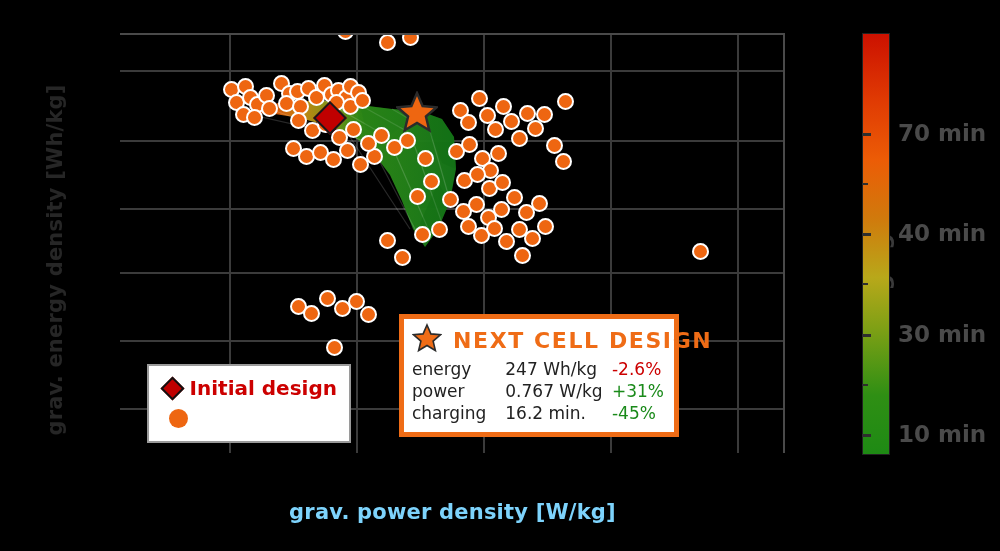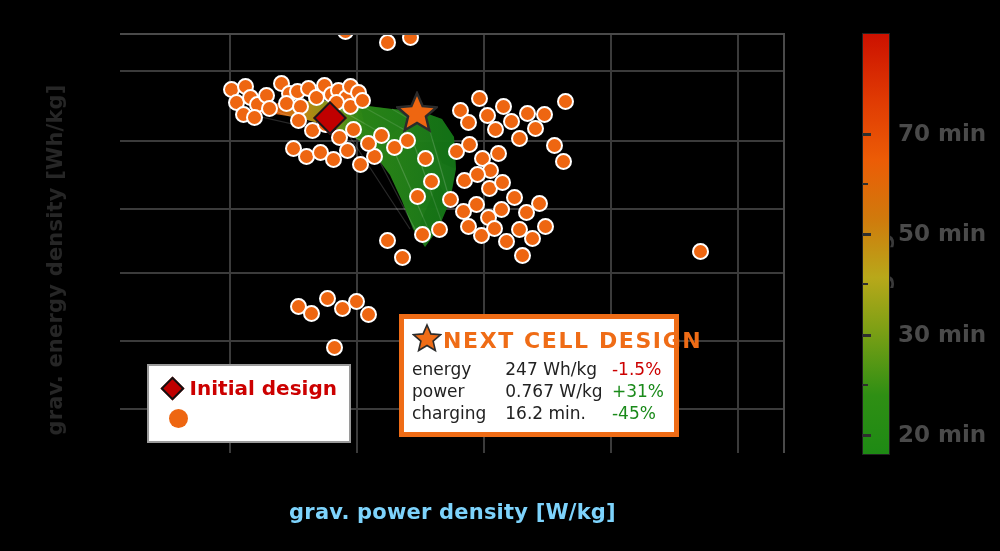--- a/index.html
+++ b/index.html
@@ -65,21 +65,21 @@
 
   
   #infobox{
     position:absolute; left:399px; top:314px; width:280px;
     background:#fff; border:5px solid #ef6c16; box-sizing:border-box;
     padding:4px 10px 8px 8px;
   }
   #info-title{display:flex;align-items:center;margin-bottom:1px;}
   .info-title-txt{
     color:#ef6c16;font-size:22px;font-weight:bold;letter-spacing:1.6px;
-    white-space:nowrap;margin-left:1px;
+    white-space:nowrap;margin-left:11px;
   }
   table.info{border-collapse:collapse;width:100%;}
   table.info td{
     font-size:17px;color:#222;padding:1px 0;white-space:nowrap;
     font-weight:normal;
   }
   td.c-key{width:96px;}
   td.c-val{width:108px;}
   td.c-delta{text-align:left;font-weight:normal;}
 
@@ -291,21 +291,21 @@
           <polygon points="12,1.6 15.1,8.7 22.7,9.4 16.9,14.5 18.7,22 12,18 5.3,22 7.1,14.5 1.3,9.4 8.9,8.7" fill="#ef6c16" stroke="#2b2b2b" stroke-width="1.3"></polygon>
         </svg>
       </span>
       <span class="info-title-txt">NEXT CELL DESIGN</span>
     </div>
     <table class="info">
       <tbody id="info-rows">
           <tr>
             <td class="c-key">energy</td>
             <td class="c-val">247 Wh/kg</td>
-            <td class="c-delta" style="color: rgb(204, 0, 0);">-1.5%</td>
+            <td class="c-delta" style="color: rgb(204, 0, 0);">-2.6%</td>
           </tr>
           <tr>
             <td class="c-key">power</td>
             <td class="c-val">0.767 W/kg</td>
             <td class="c-delta" style="color: rgb(26, 138, 26);">+31%</td>
           </tr>
           <tr>
             <td class="c-key">charging</td>
             <td class="c-val">16.2 min.</td>
             <td class="c-delta" style="color: rgb(26, 138, 26);">-45%</td>
@@ -315,23 +315,23 @@
   </div>
 
   <div id="cbar-title">charging time</div>
   <div id="cbar-wrap">
     <div id="cbar" style="background: linear-gradient(to top, rgb(30, 138, 20) 0%, rgb(47, 143, 20) 14%, rgb(127, 160, 21) 30%, rgb(184, 168, 26) 42%, rgb(208, 122, 12) 56%, rgb(236, 92, 6) 70%, rgb(224, 59, 3) 84%, rgb(204, 17, 0) 100%);"></div>
   </div>
   <div id="cbar-ticks">
       <div style="position: absolute; left: 862px; top: 133px; width: 9px; height: 3px; background: rgb(46, 46, 46);"></div>
       <div style="position: absolute; left: 898px; top: 133px; transform: translateY(-50%); color: rgb(74, 74, 74); font-size: 23px; font-weight: bold; white-space: nowrap;">70 min</div>
       <div style="position: absolute; left: 862px; top: 233px; width: 9px; height: 3px; background: rgb(46, 46, 46);"></div>
-      <div style="position: absolute; left: 898px; top: 233px; transform: translateY(-50%); color: rgb(74, 74, 74); font-size: 23px; font-weight: bold; white-space: nowrap;">50 min</div>
+      <div style="position: absolute; left: 898px; top: 233px; transform: translateY(-50%); color: rgb(74, 74, 74); font-size: 23px; font-weight: bold; white-space: nowrap;">40 min</div>
       <div style="position: absolute; left: 862px; top: 334px; width: 9px; height: 3px; background: rgb(46, 46, 46);"></div>
       <div style="position: absolute; left: 898px; top: 334px; transform: translateY(-50%); color: rgb(74, 74, 74); font-size: 23px; font-weight: bold; white-space: nowrap;">30 min</div>
       <div style="position: absolute; left: 862px; top: 434px; width: 9px; height: 3px; background: rgb(46, 46, 46);"></div>
-      <div style="position: absolute; left: 898px; top: 434px; transform: translateY(-50%); color: rgb(74, 74, 74); font-size: 23px; font-weight: bold; white-space: nowrap;">20 min</div>
+      <div style="position: absolute; left: 898px; top: 434px; transform: translateY(-50%); color: rgb(74, 74, 74); font-size: 23px; font-weight: bold; white-space: nowrap;">10 min</div>
       <div style="position: absolute; left: 862px; top: 183px; width: 6px; height: 2px; background: rgb(46, 46, 46);"></div>
       <div style="position: absolute; left: 862px; top: 283px; width: 6px; height: 2px; background: rgb(46, 46, 46);"></div>
       <div style="position: absolute; left: 862px; top: 384px; width: 6px; height: 2px; background: rgb(46, 46, 46);"></div>
     </div>
 
 </div>
 
 </body></html>

